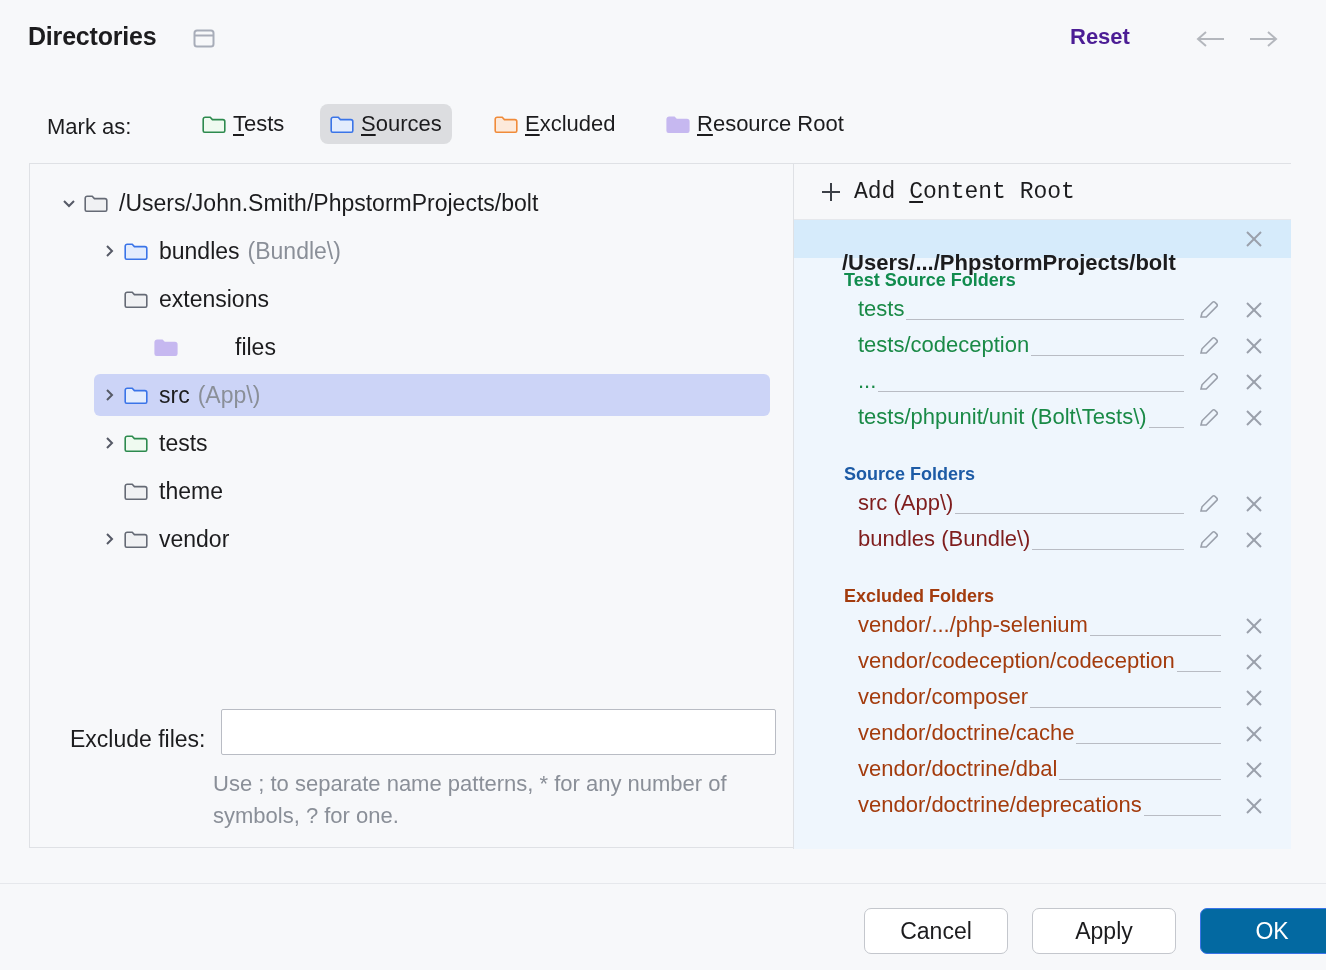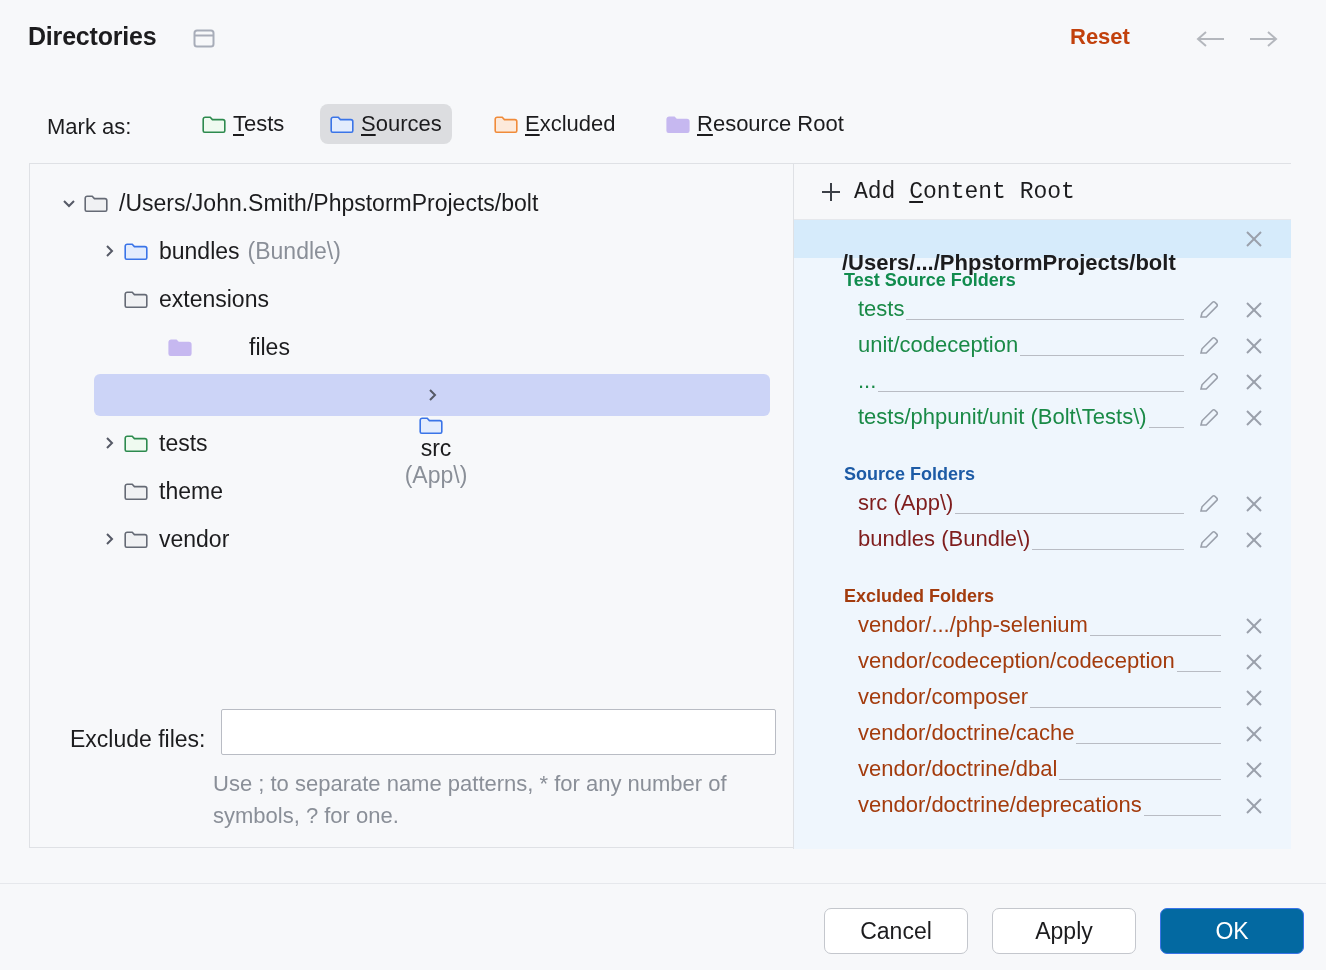--- a/index.html
+++ b/index.html
@@ -15,21 +15,21 @@
 
   
   .header { position:absolute; left:0; top:0; width:1326px; height:80px; }
   .title {
     position:absolute; left:28px; top:22px;
     font-size:25px; font-weight:bold; letter-spacing:-0.2px;
   }
   .module-icon { position:absolute; left:193px; top:29px; width:22px; height:19px; }
   .reset-btn {
     position:absolute; left:1070px; top:24px;
-    font-size:22px; font-weight:bold; color:#c2410c;
+    font-size:22px; font-weight:bold; color:#4c1d95;
     cursor:pointer; background:none; border:none; padding:0;
     font-family:"Liberation Sans", sans-serif;
     text-align:right;
   }
   .nav-arrow {
     position:absolute; top:28px; width:34px; height:22px;
     color:#b4b7bd; cursor:default;
   }
   .nav-back { left:1194px; }
   .nav-fwd  { left:1246px; }
@@ -63,21 +63,21 @@
     position:absolute; left:763px; top:0; width:1px; height:685px; background:#dfe1e5;
   }
 
   
   .tree { position:absolute; left:0; top:0; width:763px; height:520px; }
   .tree-row {
     position:absolute; left:24px; width:716px; height:42px;
     display:flex; align-items:center; border-radius:6px;
     font-size:23px; cursor:pointer; white-space:nowrap;
   }
-  .tree-row.selected { background:#ccd4f7;flex-direction:column; }
+  .tree-row.selected { background:#ccd4f7; }
   .twisty { width:30px; height:42px; flex:0 0 auto; display:flex; align-items:center; justify-content:center; color:#565a66; }
   .twisty.blank { visibility:hidden; }
   .tree-ic { width:27px; flex:0 0 auto; display:flex; align-items:center; }
   .tree-name { margin-left:8px; }
   .tree-suffix { color:#8a8f98; margin-left:8px; }
 
   
   .exclude-label { position:absolute; left:40px; top:562px; font-size:23px; }
   .exclude-input {
     position:absolute; left:191px; top:545px; width:555px; height:46px;
@@ -131,21 +131,21 @@
   .pencil { position:absolute; right:70px; top:7px; width:24px; height:24px; cursor:pointer; z-index:3; }
   .xmark  { position:absolute; right:25px; top:7px; width:24px; height:24px; cursor:pointer; z-index:3; }
   .root-x { position:absolute; right:25px; top:7px; width:24px; height:24px; cursor:pointer; }
 
   
   .footer-sep { position:absolute; left:0; top:883px; width:1326px; height:1px; background:#e6e8ec; }
   .btn {
     position:absolute; top:908px; height:46px;
     border-radius:7px; font-size:23px; cursor:pointer;
     font-family:"Liberation Sans", sans-serif;
-    display:flex; align-items:center; justify-content:center;
+    display:flex; align-items:center; justify-content:center;margin-left:40px;
   }
   .btn-secondary { background:#ffffff; border:1px solid #c4c7cd; color:#1c1c1e; }
   .btn-cancel { left:824px; width:144px; }
   .btn-apply  { left:992px; width:144px; }
   .btn-ok     { left:1160px; width:144px; background:#0369a1; border:1px solid #3a74e8; color:#ffffff; }
 </style>
 </head>
 <body>
 
 <div class="header">
@@ -251,21 +251,21 @@
             <polyline points="8,5 13,10 8,15" fill="none" stroke="#565a66" stroke-width="2"></polyline>
           </svg>
         </span>
         <span class="tree-ic">
           <svg viewBox="0 0 24 19" width="24" height="19">
             <path d="M1.2 4.2a2 2 0 0 1 2-2h5l2.2 2.4h10.4a2 2 0 0 1 2 2v9.2a1.4 1.4 0 0 1-1.4 1.4H2.6a1.4 1.4 0 0 1-1.4-1.4z" fill="#f0f1f3" stroke="#656a75" stroke-width="1.6"></path>
           </svg>
         </span>
         <span class="tree-name">extensions</span>
       </div>
-      <div class="tree-row" style="top: 162px; left: 62px; width: 676px; gap: 46px;">
+      <div class="tree-row" style="top: 162px; left: 48px; width: 676px; gap: 46px;">
         <span class="twisty blank">
           <svg viewBox="0 0 20 20" width="20" height="20">
             <polyline points="8,5 13,10 8,15" fill="none" stroke="#565a66" stroke-width="2"></polyline>
           </svg>
         </span>
         <span class="tree-ic">
           <svg viewBox="0 0 24 19" width="24" height="19">
             <path d="M1.2 4.2a2 2 0 0 1 2-2h5l2.2 2.4h10.4a2 2 0 0 1 2 2v9.2a1.4 1.4 0 0 1-1.4 1.4H2.6a1.4 1.4 0 0 1-1.4-1.4z" fill="#c6b8f0" stroke="#c6b8f0" stroke-width="1.6"></path>
           </svg>
         </span>
@@ -360,21 +360,21 @@
             <span class="pencil"><svg viewBox="0 0 24 24" width="24" height="24">
                 <path d="M4 19l1-4.2L15.6 4.2a1.6 1.6 0 0 1 2.3 0l1.9 1.9a1.6 1.6 0 0 1 0 2.3L9.2 19z" fill="none" stroke="#9aa0ab" stroke-width="1.6"></path>
               </svg></span>
             <span class="xmark"><svg viewBox="0 0 24 24" width="24" height="24">
                 <line x1="5" y1="5" x2="19" y2="19" stroke="#9aa0ab" stroke-width="2"></line>
                 <line x1="19" y1="5" x2="5" y2="19" stroke="#9aa0ab" stroke-width="2"></line>
               </svg></span>
           </div>
           <div class="fold-row test">
             <span class="fold-line"></span>
-            <span class="fold-name">unit/codeception</span>
+            <span class="fold-name">tests/codeception</span>
             <span class="pencil"><svg viewBox="0 0 24 24" width="24" height="24">
                 <path d="M4 19l1-4.2L15.6 4.2a1.6 1.6 0 0 1 2.3 0l1.9 1.9a1.6 1.6 0 0 1 0 2.3L9.2 19z" fill="none" stroke="#9aa0ab" stroke-width="1.6"></path>
               </svg></span>
             <span class="xmark"><svg viewBox="0 0 24 24" width="24" height="24">
                 <line x1="5" y1="5" x2="19" y2="19" stroke="#9aa0ab" stroke-width="2"></line>
                 <line x1="19" y1="5" x2="5" y2="19" stroke="#9aa0ab" stroke-width="2"></line>
               </svg></span>
           </div>
           <div class="fold-row test">
             <span class="fold-line"></span>

